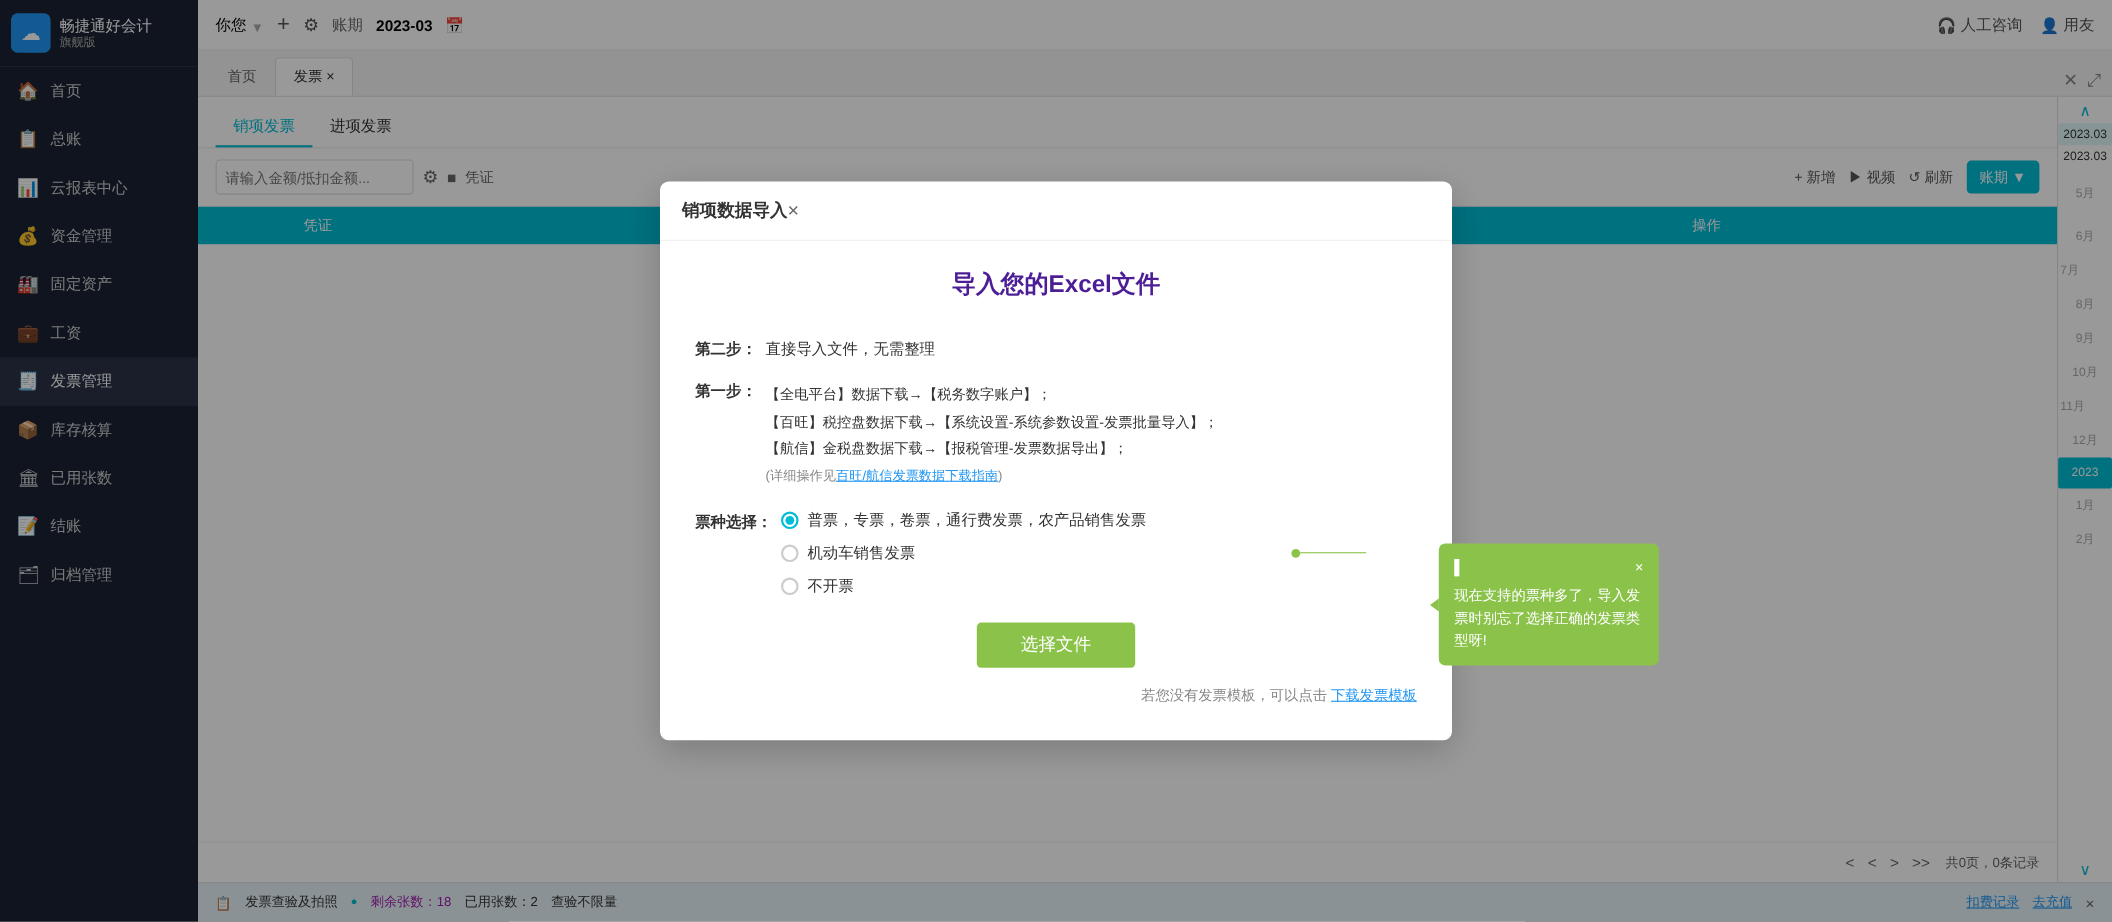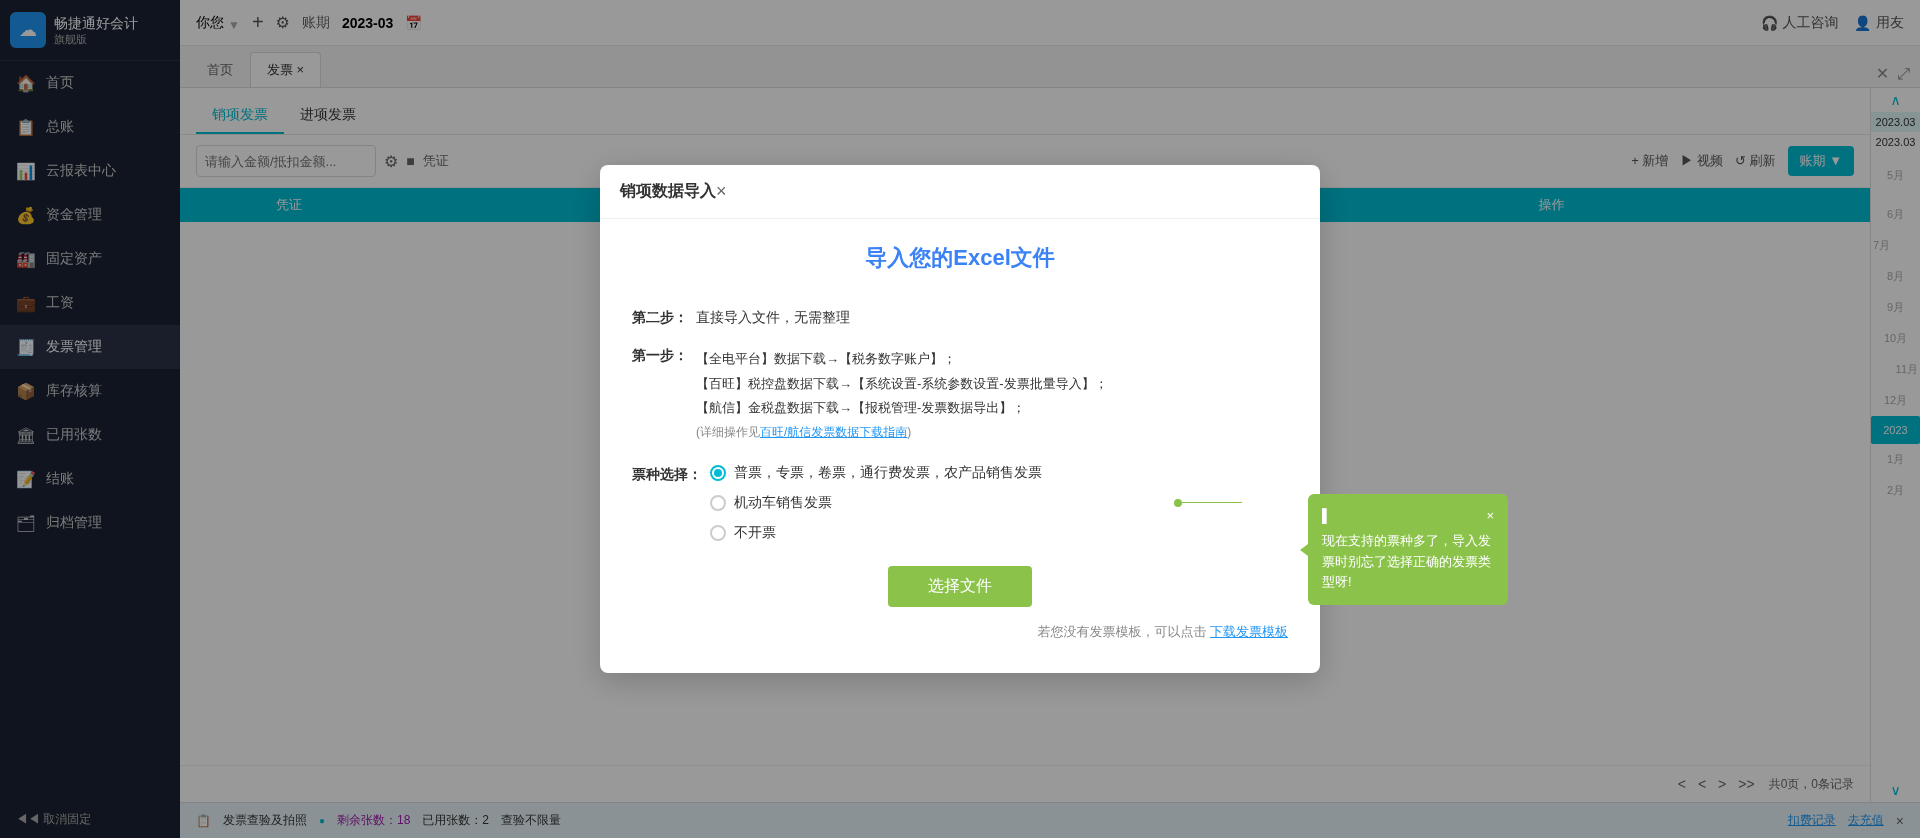--- a/index.html
+++ b/index.html
@@ -62,21 +62,21 @@
 
     
     .overlay { position: fixed; top: 0; left: 0; width: 1920px; height: 838px; background: rgba(0,0,0,0.4); z-index: 100; display: flex; align-items: center; justify-content: center; }
 
     
     .modal { background: #fff; border-radius: 8px; width: 720px; padding: 0; box-shadow: 0 8px 32px rgba(0,0,0,0.2); position: relative; }
     .modal-header { display: flex; align-items: center; justify-content: flex-start; padding: 16px 20px; border-bottom: 1px solid #f0f0f0; }
     .modal-title { font-size: 16px; font-weight: 600; color: #333; }
     .modal-close { font-size: 18px; color: #666; cursor: pointer; }
     .modal-body { padding: 24px 32px 32px; }
-    .modal-main-title { text-align: center; font-size: 22px; font-weight: 600; color: #3b82f6; margin-bottom: 36px; }
+    .modal-main-title { text-align: center; font-size: 22px; font-weight: 600; color: #4c1d95; margin-bottom: 36px; }
     .step { margin-bottom: 20px; }
     .link { color: #2196f3; cursor: pointer; text-decoration: underline; }
     .radio-item { display: flex; align-items: center; gap: 8px; font-size: 14px; color: #333; }
     .radio-circle { width: 16px; height: 16px; border-radius: 50%; border: 2px solid #ccc; display: flex; align-items: center; justify-content: center; flex-shrink: 0; }
     .radio-circle.checked { border-color: #00bcd4; }
     .radio-dot { width: 8px; height: 8px; border-radius: 50%; background: #00bcd4; }
     .select-file-btn { display: block; margin: 24px auto 16px; background: #8bc34a; color: #fff; border: none; border-radius: 4px; padding: 10px 40px; font-size: 16px; cursor: pointer; font-weight: 500; }
     .download-note { text-align: right; font-size: 13px; color: #888; }
     .download-link { color: #2196f3; cursor: pointer; text-decoration: underline; }
 
@@ -134,24 +134,20 @@
         <span>已用张数</span>
       </div>
       <div class="sidebar-item">
         <span class="icon">📝</span>
         <span>结账</span>
       </div>
       <div class="sidebar-item">
         <span class="icon">🗂</span>
         <span>归档管理</span>
       </div>
-    </div>
-    <div class="sidebar-bottom">
-      <span>◀◀</span>
-      <span>取消固定</span>
     </div>
   </div>
 
   <div class="main-area">
 
     <div class="top-header">
       <div class="company-selector">
         <span>你您</span>
         <span style="color:#aaa;font-size:12px;">▼</span>
       </div>
@@ -237,21 +233,21 @@
           <span style="color:#00bcd4;font-size:14px;cursor:pointer;">∧</span>
         </div>
         <div style="background:#e0f7fa;text-align:center;padding:4px 2px;font-size:11px;color:#333;cursor:pointer;border-radius:2px;">2023.03</div>
         <div style="text-align:center;padding:4px 2px;font-size:11px;color:#333;cursor:pointer;">2023.03</div>
         <div style="text-align:center;padding:16px 2px;font-size:11px;color:#aaa;cursor:pointer;">5月</div>
         <div style="text-align:center;padding:8px 2px;font-size:11px;color:#aaa;cursor:pointer;">6月</div>
         <div style="text-align:left;padding:8px 2px;font-size:11px;color:#aaa;cursor:pointer;">7月</div>
         <div style="text-align:center;padding:8px 2px;font-size:11px;color:#aaa;cursor:pointer;">8月</div>
         <div style="text-align:center;padding:8px 2px;font-size:11px;color:#aaa;cursor:pointer;">9月</div>
         <div style="text-align:center;padding:8px 2px;font-size:11px;color:#aaa;cursor:pointer;">10月</div>
-        <div style="text-align:right;padding:8px 2px;font-size:11px;color:#aaa;cursor:pointer;">11月</div>
+        <div style="text-align:left;padding:8px 2px;font-size:11px;color:#aaa;cursor:pointer;">11月</div>
         <div style="text-align:center;padding:8px 2px;font-size:11px;color:#aaa;cursor:pointer;">12月</div>
         <div style="background:#00bcd4;color:#fff;text-align:center;padding:8px 2px;font-size:11px;cursor:pointer;border-radius:2px;">2023</div>
         <div style="text-align:center;padding:8px 2px;font-size:11px;color:#aaa;cursor:pointer;">1月</div>
         <div style="text-align:center;padding:8px 2px;font-size:11px;color:#aaa;cursor:pointer;">2月</div>
         <div style="display:flex;justify-content:center;padding:4px;margin-top:auto;">
           <span style="color:#00bcd4;font-size:14px;cursor:pointer;">∨</span>
         </div>
       </div>
     </div>
 

